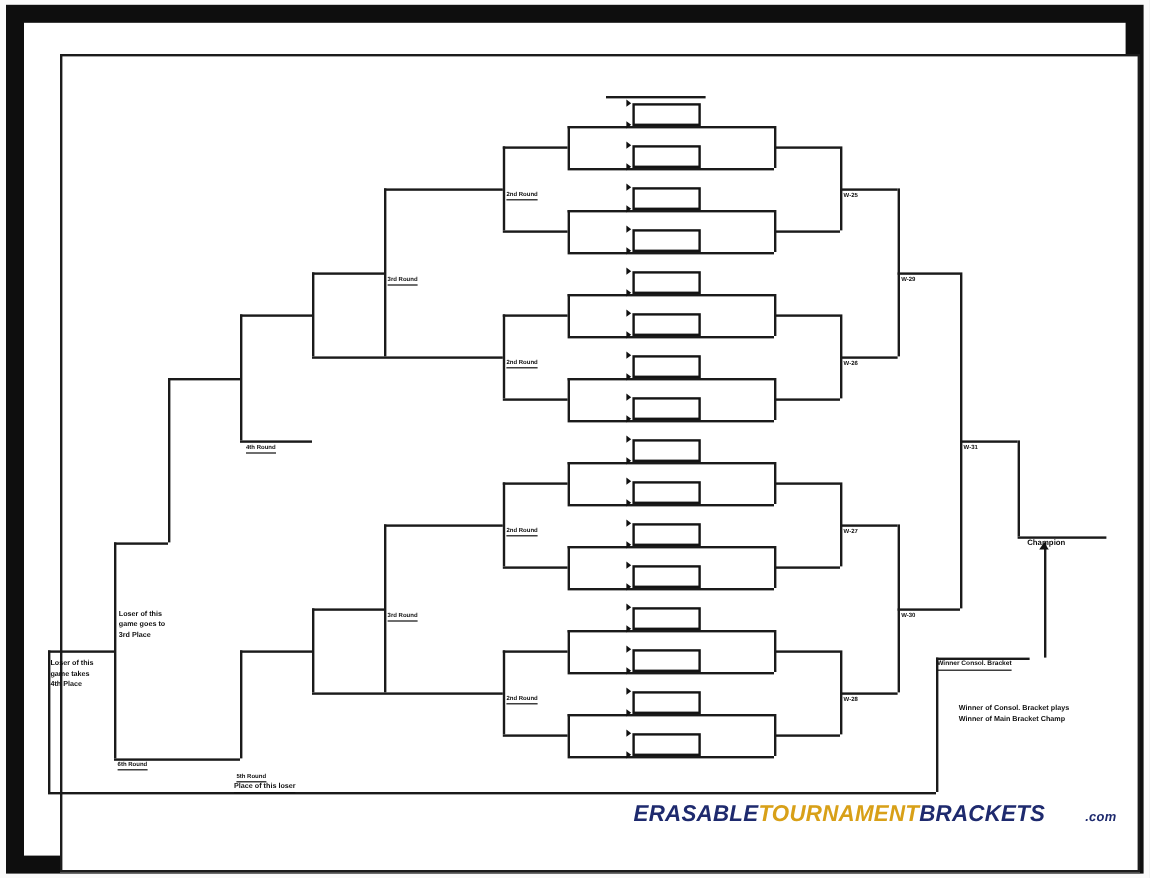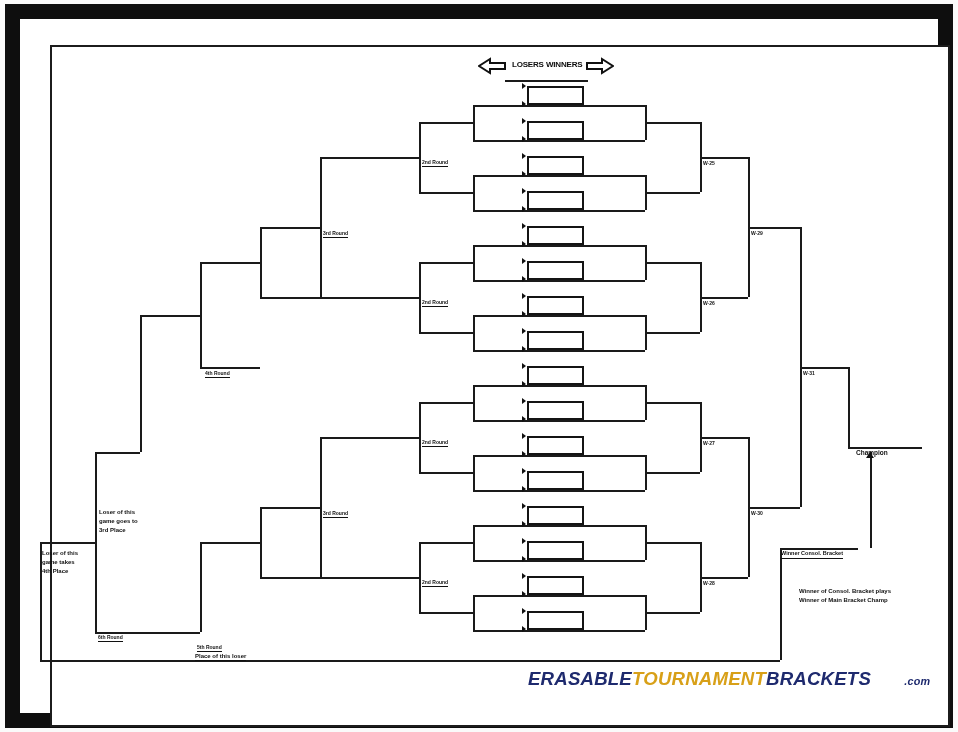--- a/index.html
+++ b/index.html
@@ -70,30 +70,20 @@
 </style>
 </head>
 <body>
 
 <div id="canvas">
   <div id="outer-frame">
     <div id="inner-frame"></div>
   </div>
 
 
-  <div id="legend">
-    <svg style="left:0" width="28" height="18" viewBox="0 0 28 18">
-      <path d="M12 2 L12 6 L27 6 L27 12 L12 12 L12 16 L1 9 Z" fill="#ffffff" stroke="#111" stroke-width="2"></path>
-    </svg>
-    <span class="word" style="left:34px">LOSERS</span>
-    <span class="word" style="left:68px">WINNERS</span>
-    <svg style="left:108px" width="28" height="18" viewBox="0 0 28 18">
-      <path d="M16 2 L16 6 L1 6 L1 12 L16 12 L16 16 L27 9 Z" fill="#ffffff" stroke="#111" stroke-width="2"></path>
-    </svg>
-  </div>
 
   <div id="bracket-layer">
       <div class="hline" style="left: 473px; top: 105px; width: 172px;"></div>
       <div class="hline" style="left: 473px; top: 140px; width: 172px;"></div>
       <div class="hline" style="left: 473px; top: 175px; width: 172px;"></div>
       <div class="hline" style="left: 473px; top: 210px; width: 172px;"></div>
       <div class="hline" style="left: 473px; top: 245px; width: 172px;"></div>
       <div class="hline" style="left: 473px; top: 280px; width: 172px;"></div>
       <div class="hline" style="left: 473px; top: 315px; width: 172px;"></div>
       <div class="hline" style="left: 473px; top: 350px; width: 172px;"></div>

